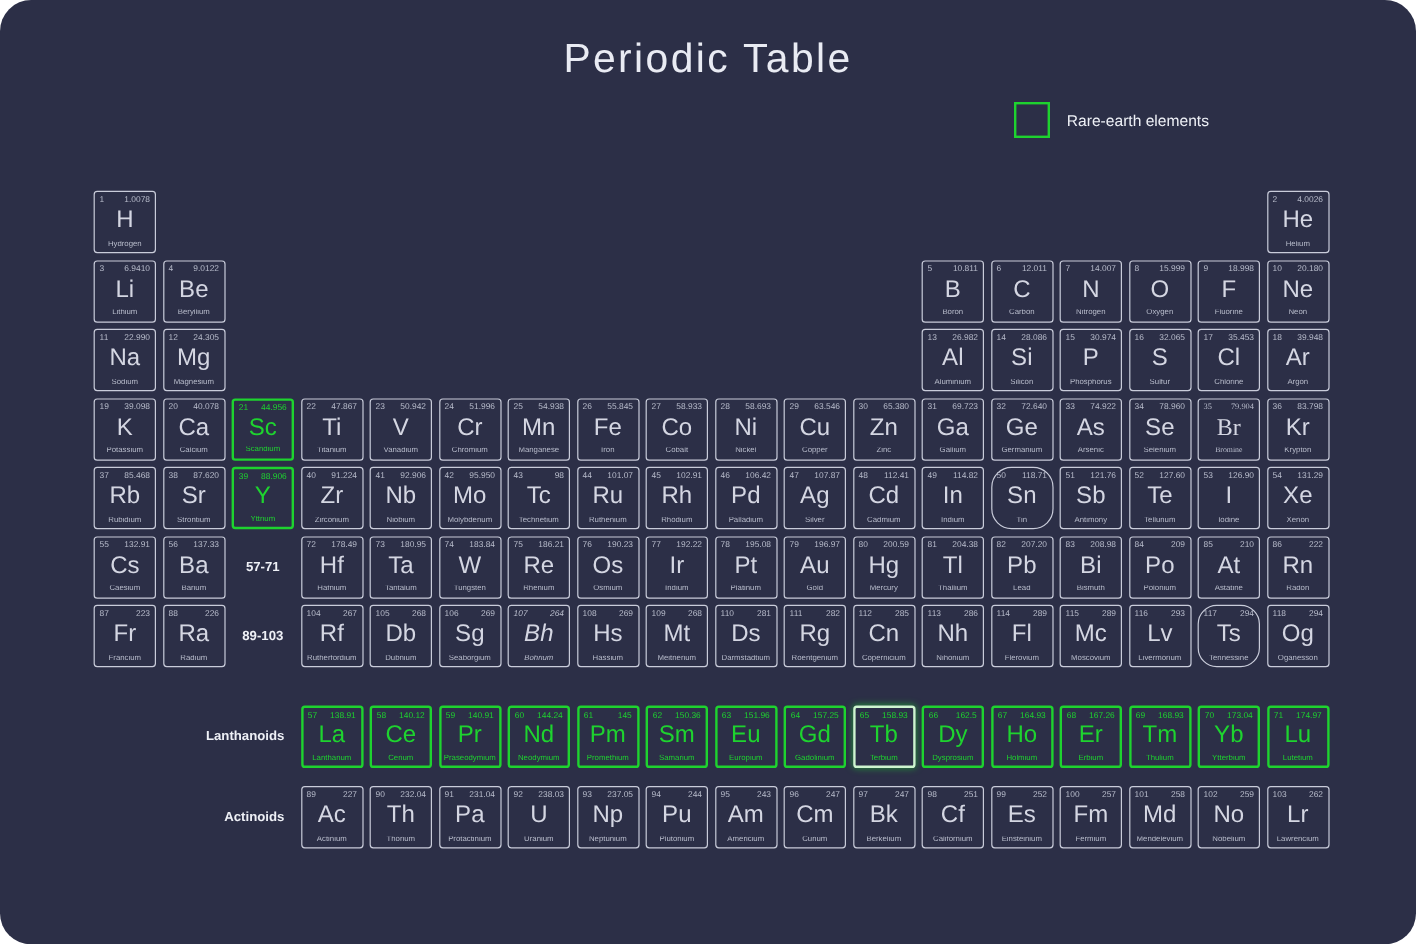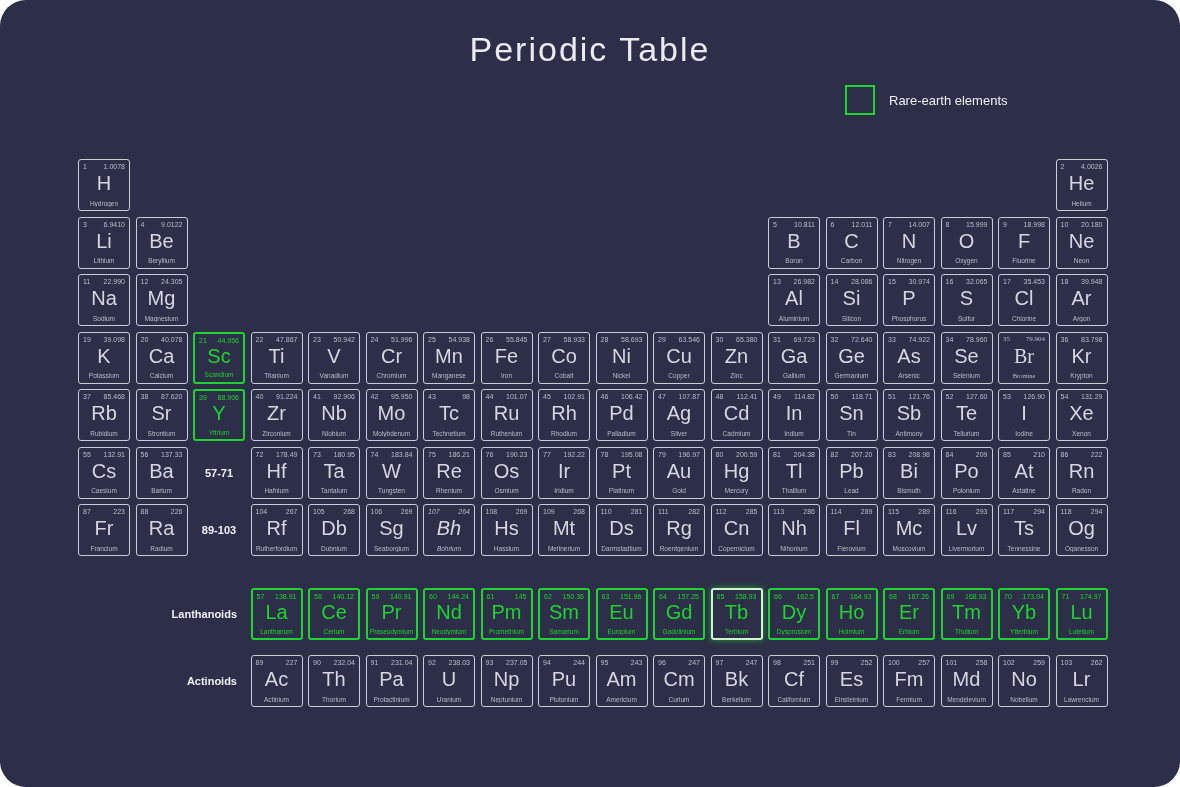--- a/index.html
+++ b/index.html
@@ -402,21 +402,21 @@
         <span class="mass">112.41</span>
         <span class="sym">Cd</span>
         <span class="name">Cadmium</span>
       </div>
       <div class="cell" style="grid-area: 5 / 13;">
         <span class="num">49</span>
         <span class="mass">114.82</span>
         <span class="sym">In</span>
         <span class="name">Indium</span>
       </div>
-      <div class="cell" style="grid-area: 5 / 14;">
+      <div class="cell" style="grid-area: 5 / 14; border-radius: 17px;">
         <span class="num">50</span>
         <span class="mass">118.71</span>
         <span class="sym">Sn</span>
         <span class="name">Tin</span>
       </div>
       <div class="cell" style="grid-area: 5 / 15;">
         <span class="num">51</span>
         <span class="mass">121.76</span>
         <span class="sym">Sb</span>
         <span class="name">Antimony</span>
@@ -624,21 +624,21 @@
         <span class="mass">289</span>
         <span class="sym">Mc</span>
         <span class="name">Moscovium</span>
       </div>
       <div class="cell" style="grid-area: 7 / 16;">
         <span class="num">116</span>
         <span class="mass">293</span>
         <span class="sym">Lv</span>
         <span class="name">Livermorium</span>
       </div>
-      <div class="cell" style="grid-area: 7 / 17;">
+      <div class="cell" style="grid-area: 7 / 17; border-radius: 16px;">
         <span class="num">117</span>
         <span class="mass">294</span>
         <span class="sym">Ts</span>
         <span class="name">Tennessine</span>
       </div>
       <div class="cell" style="grid-area: 7 / 18;">
         <span class="num">118</span>
         <span class="mass">294</span>
         <span class="sym">Og</span>
         <span class="name">Oganesson</span>

